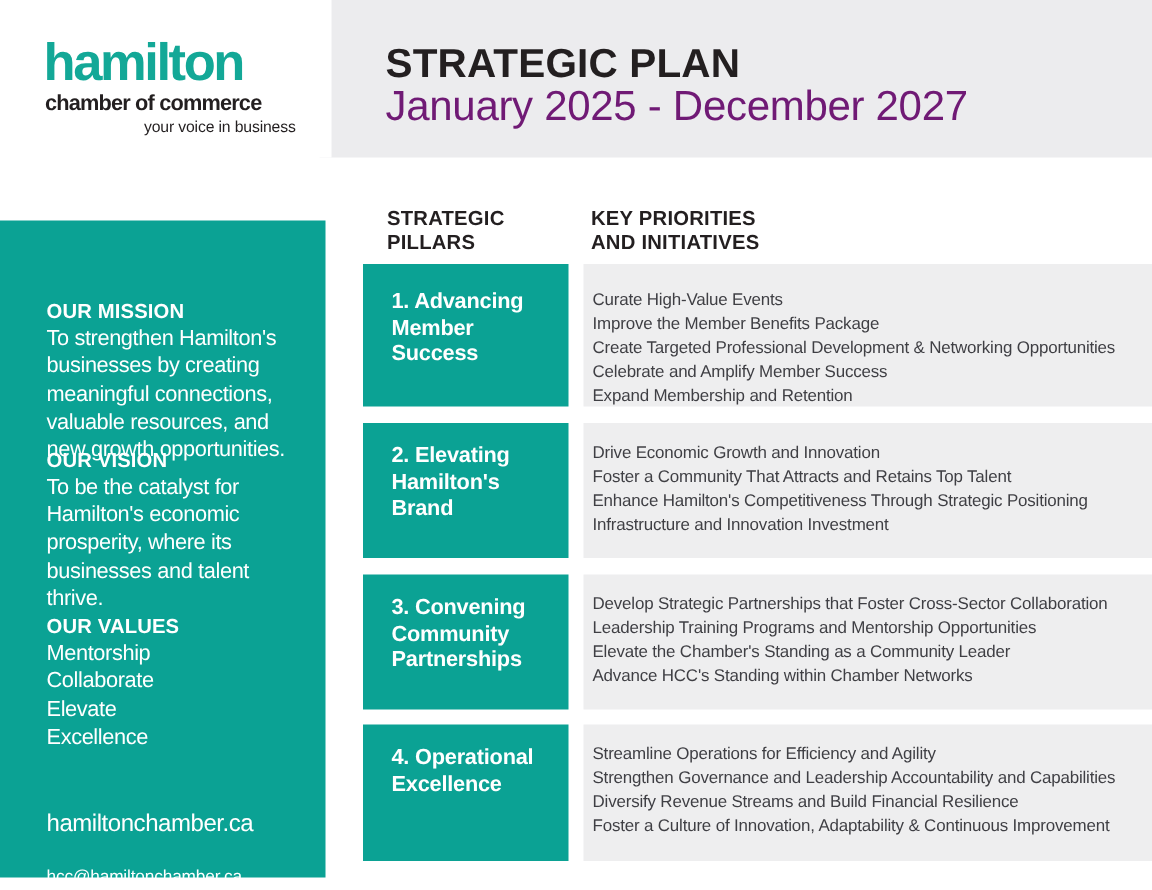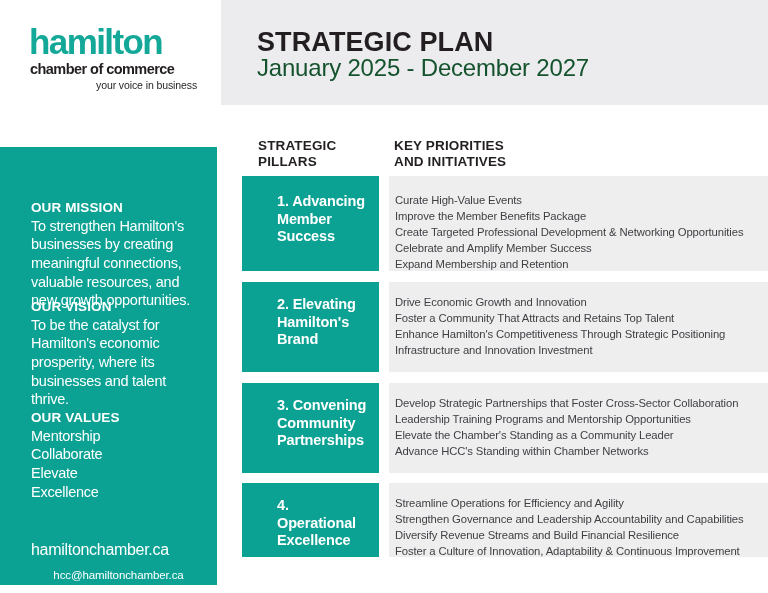--- a/index.html
+++ b/index.html
@@ -64,24 +64,24 @@
     left: 257px; top: 27px;
     font-size: 27px;
     font-weight: bold;
     letter-spacing: 0.1px;
     color: #231f20;
     line-height: 1.12;
   }
   .header-subtitle {
     position: absolute;
     left: 257px; top: 55px;
-    font-size: 24px;
+    font-size: 28px;
     font-weight: normal;
     letter-spacing: -0.2px;
-    color: #14532d;
+    color: #701a75;
     line-height: 1.12;
   }
 
   
   .sidebar {
     position: absolute;
     left: 0; top: 147px;
     width: 217px; height: 438px;
     background: #0ba294;
     color: #ffffff;
@@ -108,22 +108,21 @@
   .contact-url {
     font-size: 16px;
     font-weight: normal;
     letter-spacing: -0.3px;
     line-height: 1.2;
   }
   .contact-email {
     font-size: 11.5px;
     letter-spacing: -0.1px;
     line-height: 1.4;
-    margin-top: 8px;
-    text-align: center;
+    margin-top: 18px;
   }
 
   
   .col-head {
     position: absolute;
     font-size: 13.5px;
     font-weight: bold;
     color: #231f20;
     line-height: 1.2;
     letter-spacing: 0.15px;
@@ -154,21 +153,20 @@
   .pillar-label {
     position: absolute;
     left: 19px;
     right: 8px;
     font-size: 14.5px;
     font-weight: bold;
     color: #ffffff;
     line-height: 1.22;
     letter-spacing: -0.15px;
     white-space: pre-line;
-    margin-left: 16px;
   }
   .priorities {
     position: absolute;
     left: 153px;
     right: 0;
   }
   .priority-item {
     font-size: 11.3px;
     color: #3f3f44;
     line-height: 1.42;
@@ -261,21 +259,21 @@
 Community
 Partnerships</div>
       </div>
       <div class="priorities" style="top: 12px;">
         <div class="priority-item">Develop Strategic Partnerships that Foster Cross-Sector Collaboration</div>
         <div class="priority-item">Leadership Training Programs and Mentorship Opportunities</div>
         <div class="priority-item">Elevate the Chamber's Standing as a Community Leader</div>
         <div class="priority-item">Advance HCC's Standing within Chamber Networks</div>
       </div>
     </div>
-    <div class="row" style="top: 483px; height: 74px; border-radius: 17px;">
+    <div class="row" style="top: 483px; height: 91px; border-radius: 17px;">
       <div class="row-bg"></div>
       <div class="pillar">
         <div class="pillar-label" style="top: 14px;">4. Operational
 Excellence</div>
       </div>
       <div class="priorities" style="top: 12px;">
         <div class="priority-item">Streamline Operations for Efficiency and Agility</div>
         <div class="priority-item">Strengthen Governance and Leadership Accountability and Capabilities</div>
         <div class="priority-item">Diversify Revenue Streams and Build Financial Resilience</div>
         <div class="priority-item">Foster a Culture of Innovation, Adaptability &amp; Continuous Improvement</div>

